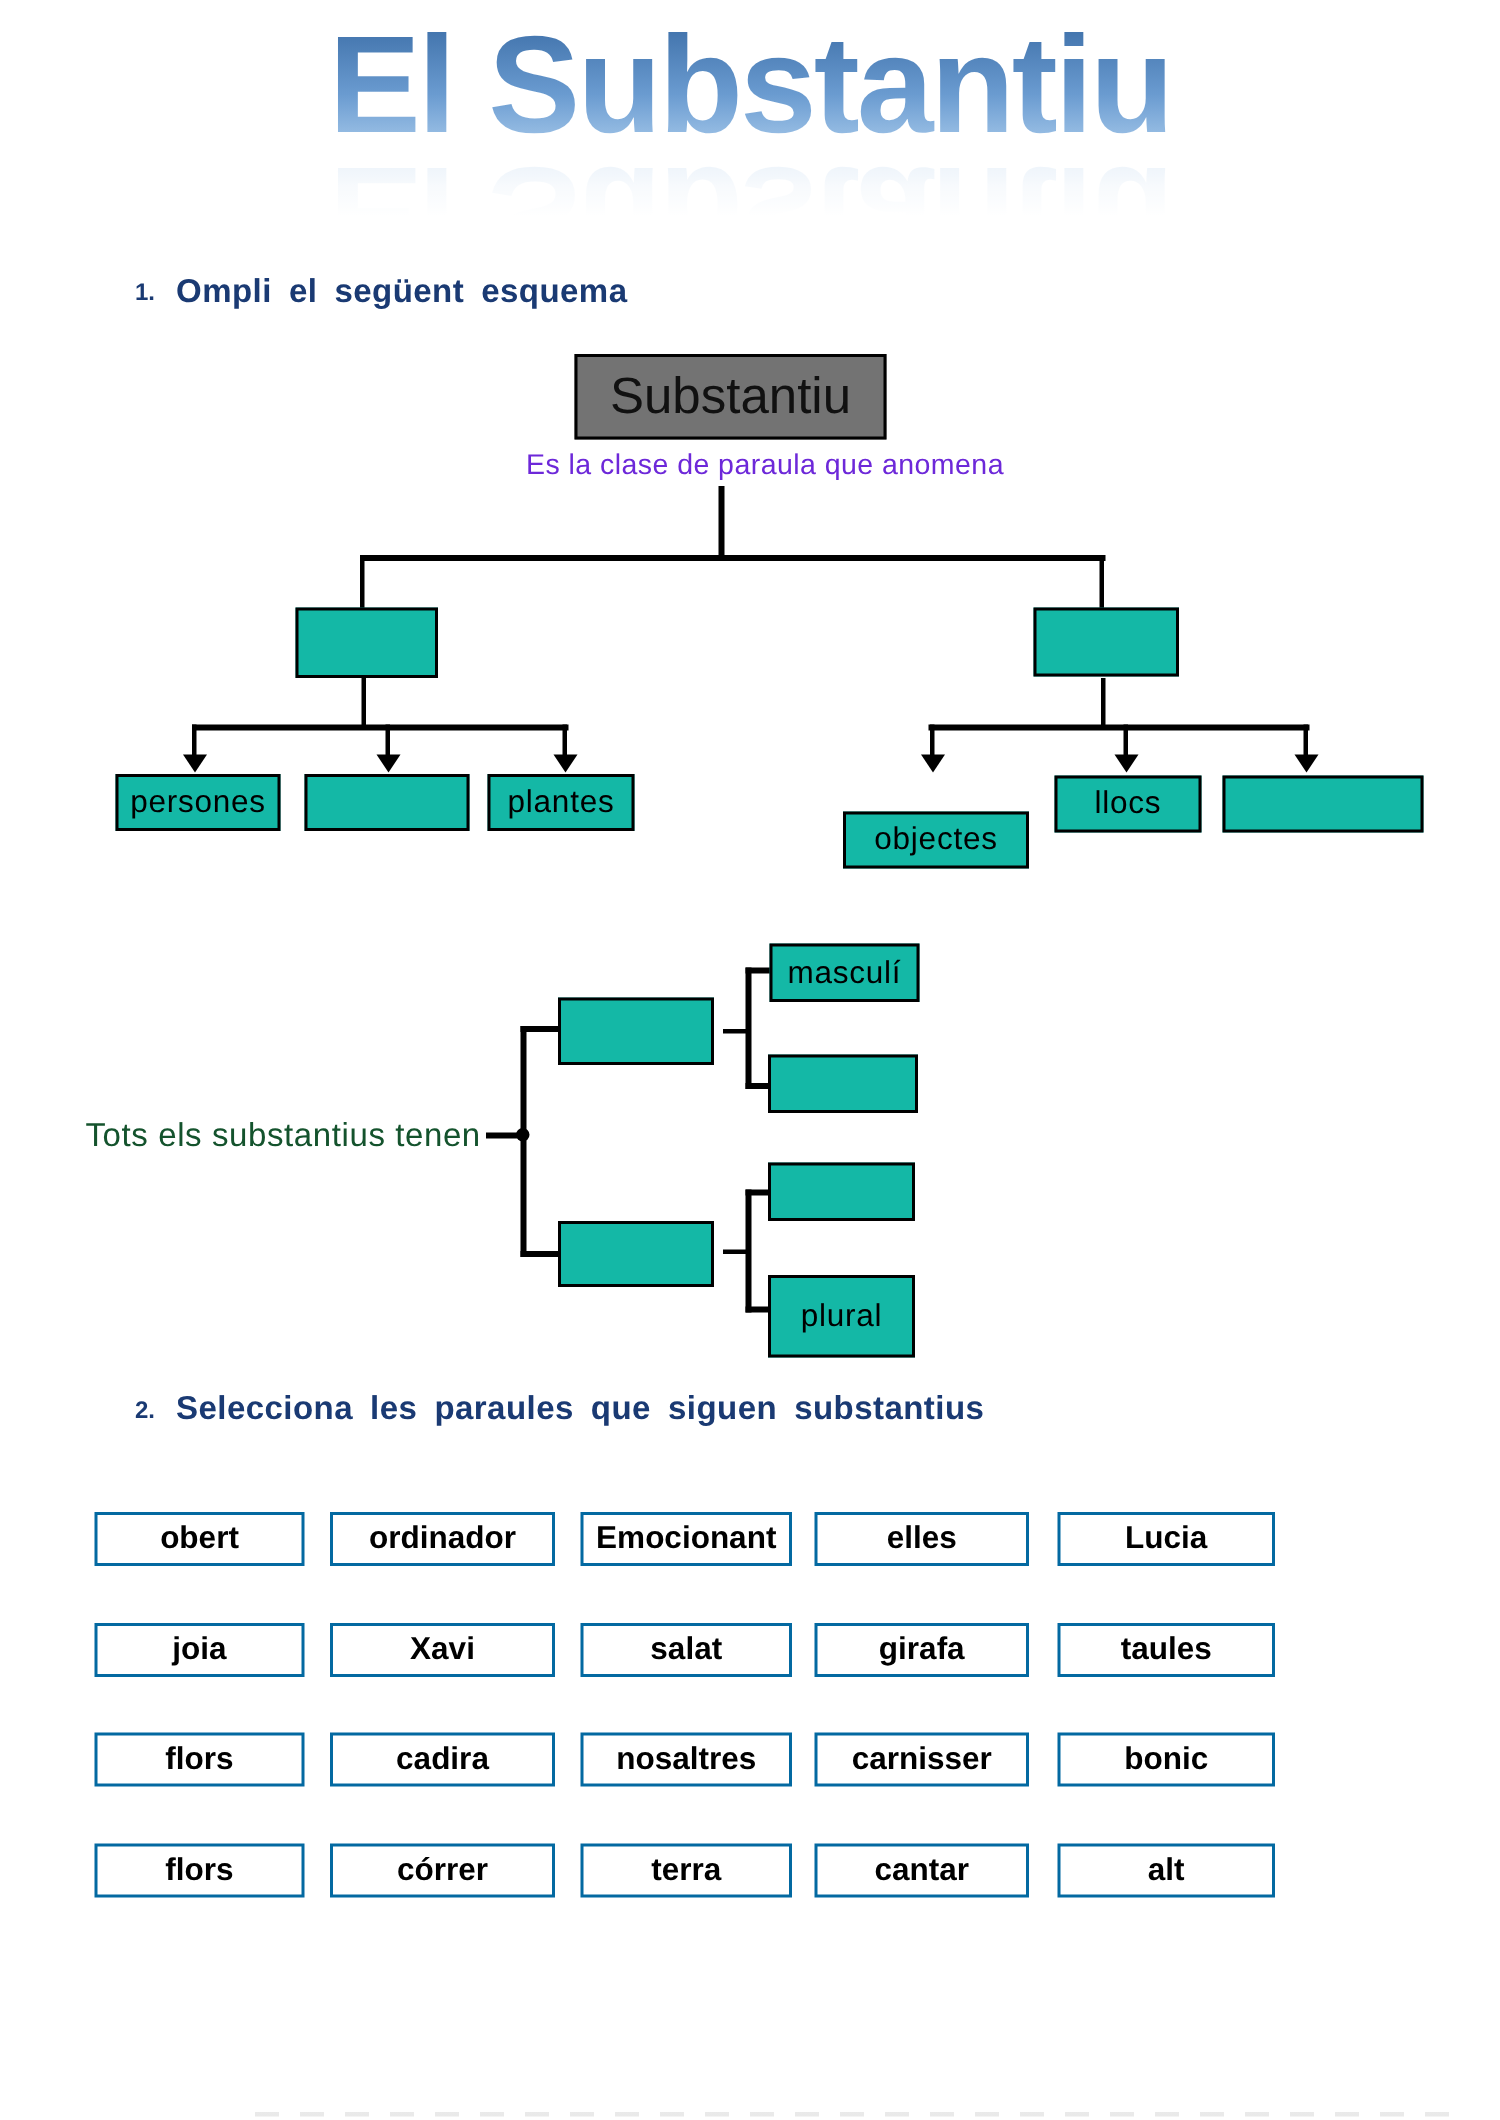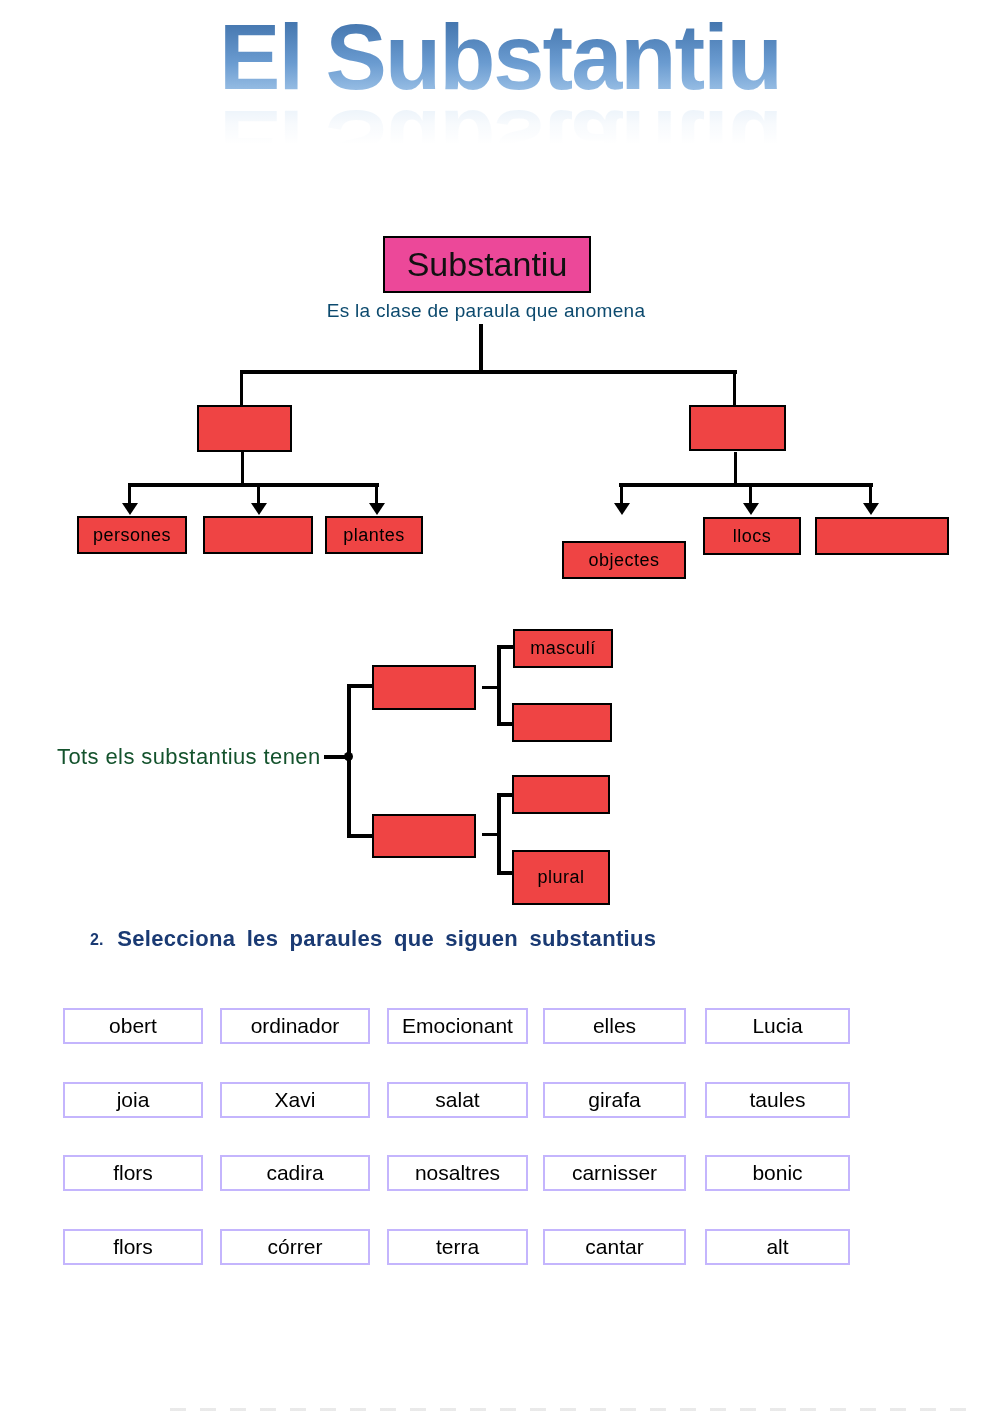--- a/index.html
+++ b/index.html
@@ -35,52 +35,52 @@
   
   .sec-heading { position:absolute; color:#1a3a73; white-space:nowrap; }
   .sec-num { font-size:16px; font-weight:700; margin-right:14px; vertical-align:1px; }
   .sec-label { font-size:22px; font-weight:700; word-spacing:5px; letter-spacing:.3px; }
   #heading1 { left:90px; top:181px; }
   #heading2 { left:90px; top:926px; }
 
   
   .line { position:absolute; background:#000; }
   .wbox {
-    position:absolute; background:#ef4444; border:2px solid #000;
+    position:absolute; background:#14b8a6; border:2px solid #000;
     display:flex; align-items:center; justify-content:center;
-    font-size:18px; color:#000; letter-spacing:.5px;
+    font-size:21px; color:#000; letter-spacing:.5px;
   }
   .arrow-stem { position:absolute; width:3px; background:#000; }
   .arrow-head {
     position:absolute; width:0; height:0;
     border-left:8px solid transparent; border-right:8px solid transparent;
     border-top:12px solid #000;
   }
   .dot { position:absolute; width:9px; height:9px; background:#000; border-radius:50%; }
 
   
   .root-box {
     position:absolute; left:383px; top:236px; width:208px; height:57px;
-    background:#ec4899; border:2px solid #000;
+    background:#737373; border:2px solid #000;
     display:flex; align-items:center; justify-content:center;
     font-size:34px; color:#111;
   }
   .root-caption {
-    position:absolute; left:286px; top:300px; width:400px; text-align:center;
-    font-size:19px; color:#0c4a6e; letter-spacing:.3px;
+    position:absolute; left:310px; top:300px; width:400px; text-align:center;
+    font-size:19px; color:#6d28d9; letter-spacing:.3px;
   }
 
   
   .class-label { position:absolute; left:57px; top:744px; font-size:22px; color:#14532d; letter-spacing:.4px; }
 
   
   .word-cell {
-    position:absolute; height:36px; background:#fff; border:2px solid #c4b5fd;
+    position:absolute; height:36px; background:#fff; border:2px solid #0369a1;
     display:flex; align-items:center; justify-content:center;
-    font-size:21px; color:#000;
+    font-size:21px; color:#000;font-weight:bold;
   }
   .r1 { top:1008px; } .r2 { top:1082px; } .r3 { top:1155px; } .r4 { top:1229px; }
   .c1 { left:63px;  width:140px; }
   .c2 { left:220px; width:150px; }
   .c3 { left:387px; width:141px; }
   .c4 { left:543px; width:143px; }
   .c5 { left:705px; width:145px; }
 
   
   .cutoff-line {
@@ -93,20 +93,23 @@
 
 <div class="page">
 
   <div class="title-block">
     <div class="title-text">El Substantiu</div>
     <div class="title-reflection-wrap">
       <div class="title-reflection">El Substantiu</div>
     </div>
   </div>
 
+  <div class="sec-heading" id="heading1">
+    <span class="sec-num">1.</span><span class="sec-label">Ompli el següent esquema</span>
+  </div>
 
   <div class="root-box">Substantiu</div>
   <div class="root-caption">Es la clase de paraula que anomena</div>
 
   <div class="line" style="left:479px; top:324px; width:4px;  height:49px;"></div>
   <div class="line" style="left:240px; top:370px; width:497px; height:4px;"></div>
   <div class="line" style="left:240px; top:370px; width:3px;  height:37px;"></div>
   <div class="line" style="left:733px; top:370px; width:3px;  height:37px;"></div>
 
   <div class="wbox" style="left:197px; top:405px; width:95px; height:47px;"></div>

